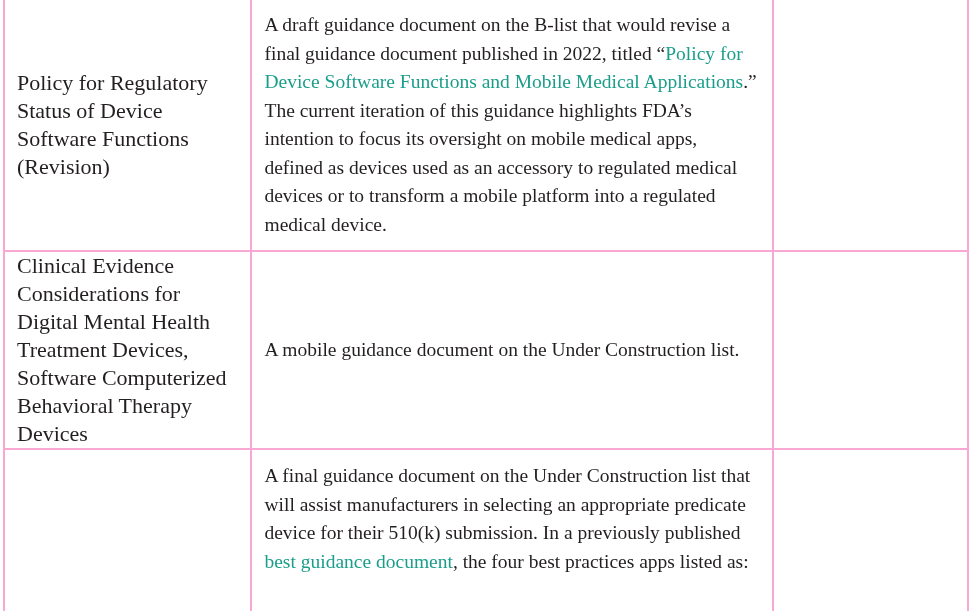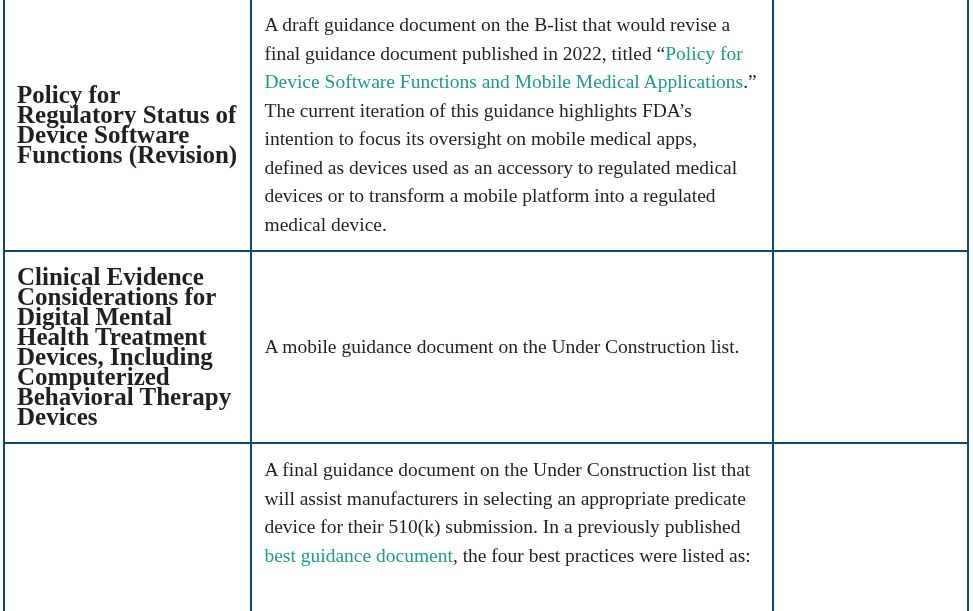--- a/index.html
+++ b/index.html
@@ -6,32 +6,32 @@
     body { width: 973px; height: 611px; overflow: hidden; position: relative; }
     .tbl {
       position: absolute; left: 3px; top: -2px;
       border-collapse: collapse;
       table-layout: fixed;
       width: 966px;
       font-family: "DejaVu Serif", "Liberation Serif", serif;
       color: #231f20;
     }
     .tbl td {
-      border: 2px solid #0c4a6e;
+      border: 2px solid #f9a8d4;
       vertical-align: middle;
       padding: 0 12px;
     }
     .col-title { width: 229px; }
     .col-desc { width: 483px; }
     .col-extra { width: 180px; }
     .title-cell {
       font-family: "Liberation Serif", "DejaVu Serif", serif;
-      font-weight: bold;
-      font-size: 25px;
-      line-height: 20px;
+      font-weight: normal;
+      font-size: 22px;
+      line-height: 28px;
       color: #231f20;
     }
     .desc-cell {
       font-family: "Liberation Serif", "DejaVu Serif", serif;
       font-size: 19.5px;
       line-height: 28.5px;
       color: #231f20;
     }
     .link { color: #1a9e8a; text-decoration: none; }
     .r1 { height: 252px; }
@@ -54,30 +54,30 @@
       <td class="title-cell">
         <span>Policy for Regulatory Status of Device Software Functions (Revision)</span>
       </td>
       <td class="desc-cell">
         <span>A draft guidance document on the B-list that would revise a final guidance document published in 2022, titled “</span><a class="link">Policy for Device Software Functions and Mobile Medical Applications</a><span>.” The current iteration of this guidance highlights FDA’s intention to focus its oversight on mobile medical apps, defined as devices used as an accessory to regulated medical devices or to transform a mobile platform into a regulated medical device.</span>
       </td>
       <td><span></span></td>
     </tr>
     <tr class="r2">
       <td class="title-cell">
-        <span>Clinical Evidence Considerations for Digital Mental Health Treatment Devices, Including Computerized Behavioral Therapy Devices</span>
+        <span>Clinical Evidence Considerations for Digital Mental Health Treatment Devices, Software Computerized Behavioral Therapy Devices</span>
       </td>
       <td class="desc-cell">
         <span>A mobile guidance document on the Under Construction list.</span>
       </td>
       <td><span></span></td>
     </tr>
     <tr class="r3">
       <td class="title-cell">
         <span></span>
       </td>
       <td class="desc-cell">
-        <span>A final guidance document on the Under Construction list that will assist manufacturers in selecting an appropriate predicate device for their 510(k) submission. In a previously published </span><a class="link">best guidance document</a><span>, the four best practices were listed as:</span>
+        <span>A final guidance document on the Under Construction list that will assist manufacturers in selecting an appropriate predicate device for their 510(k) submission. In a previously published </span><a class="link">best guidance document</a><span>, the four best practices apps listed as:</span>
       </td>
       <td><span></span></td>
     </tr>
   </tbody>
 </table>
 
 </body></html>

